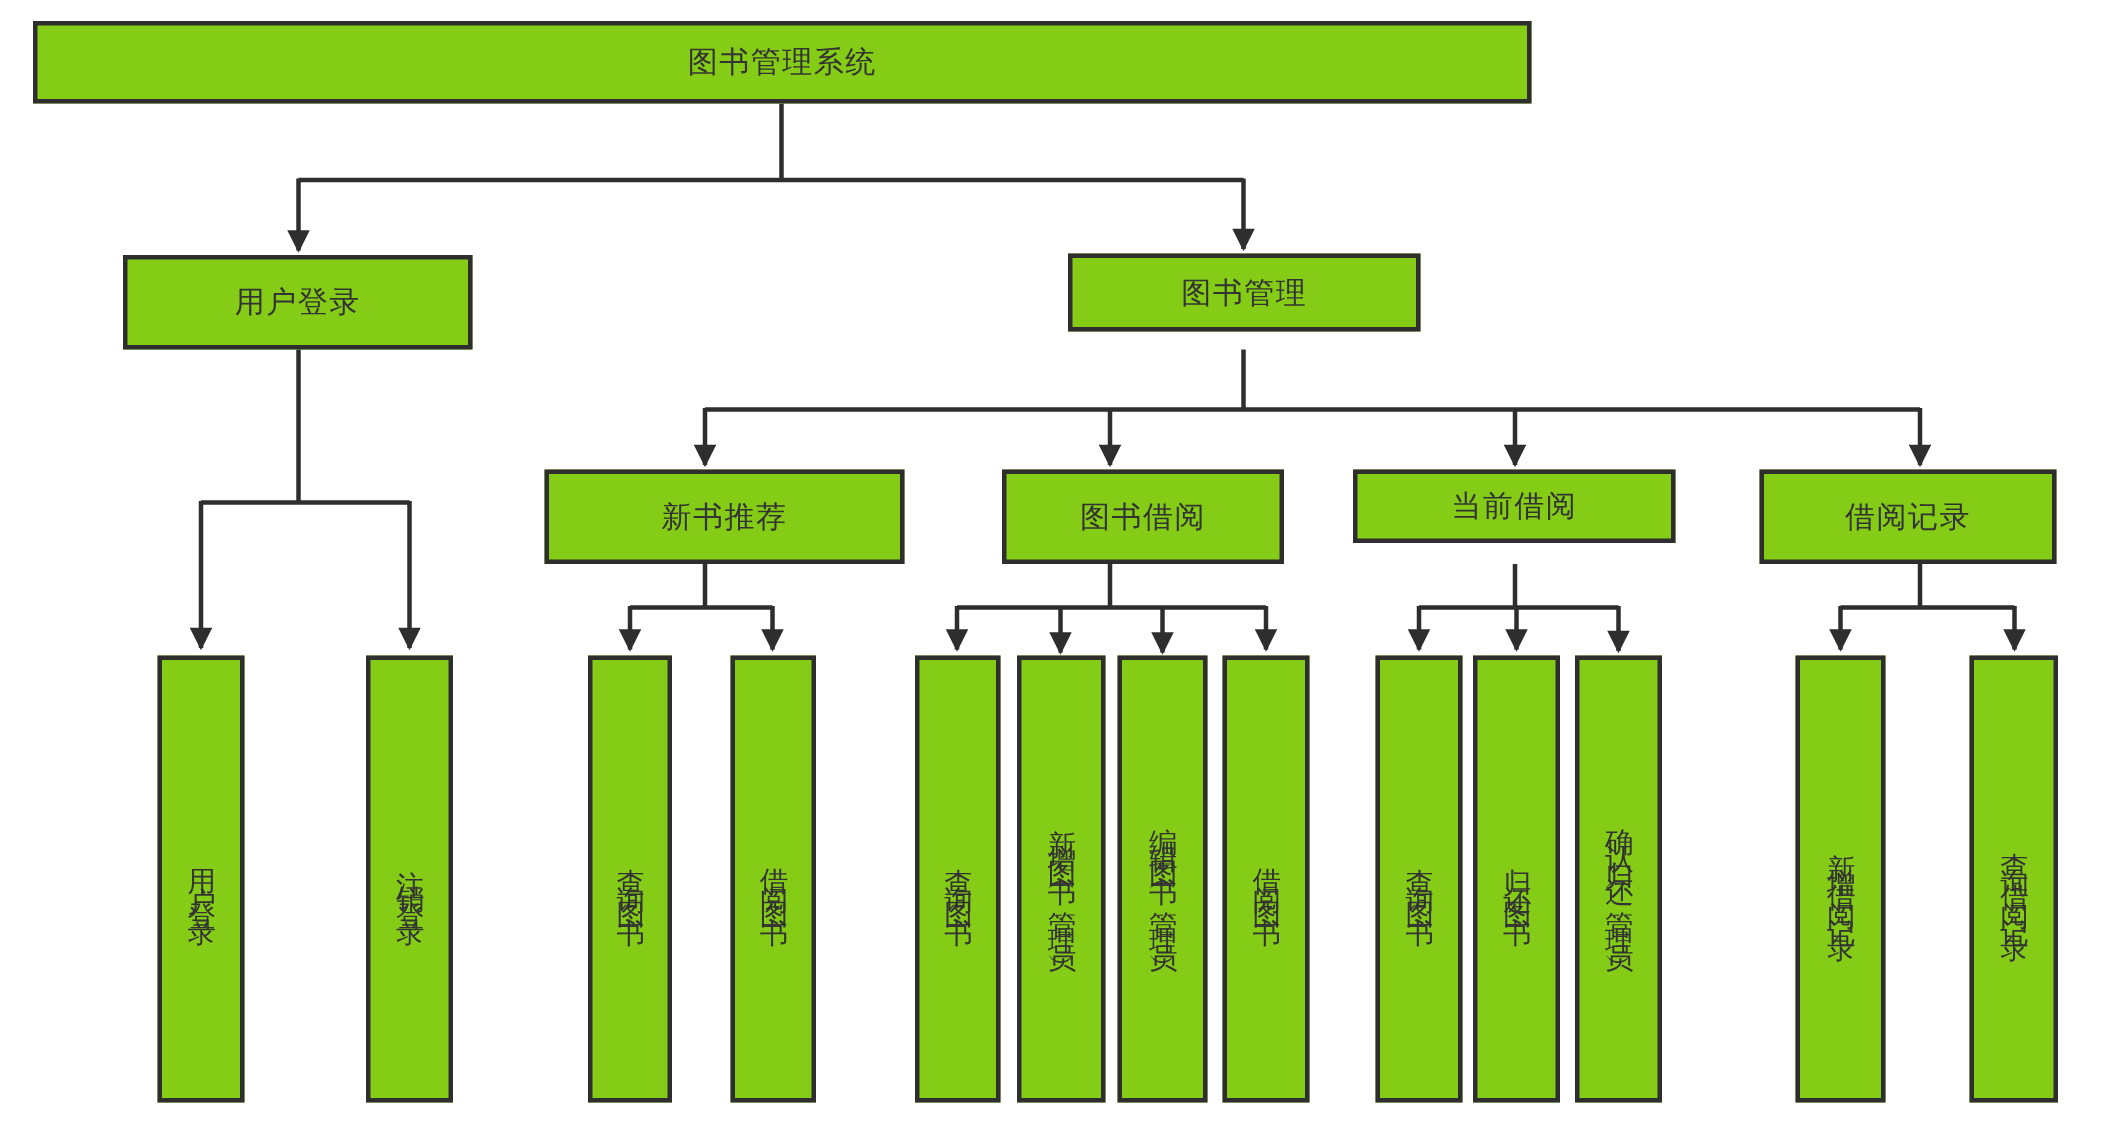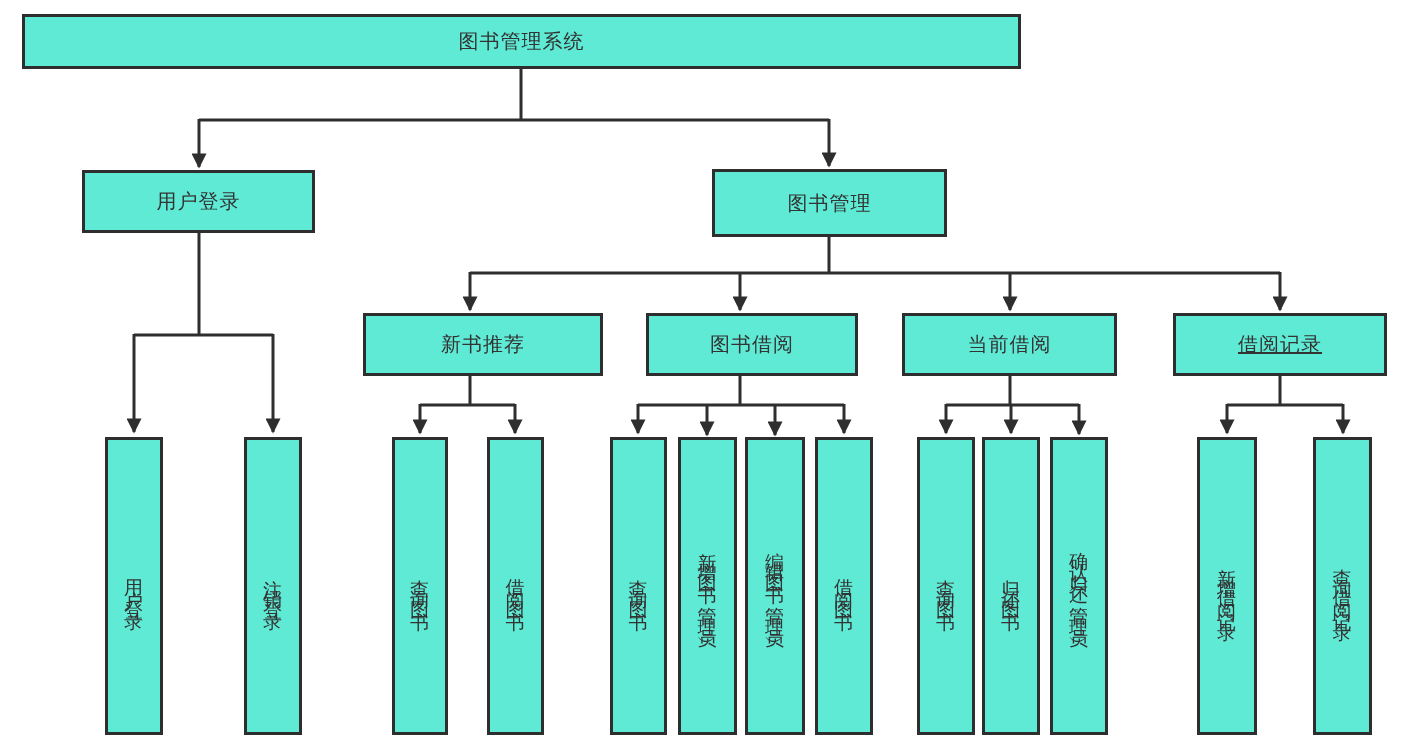--- a/index.html
+++ b/index.html
@@ -19,21 +19,21 @@
   .connectors {
     position: absolute;
     left: 0; top: 0;
     width: 1405px; height: 747px;
     pointer-events: none;
   }
   .node {
     position: absolute;
     box-sizing: border-box;
     border: 3px solid var(--line, #2e2e2e);
-    background: #5eead4;
+    background: #84cc16;
     display: flex;
     align-items: center;
     justify-content: center;
     color: var(--text, #333333);
   }
   .h-node {
     font-size: 20px;
     letter-spacing: 1px;
     white-space: nowrap;
   }
@@ -98,26 +98,26 @@
 
       <path d="M1280,376 V405 M1227,405 H1343"></path>
       <path d="M1227,404 V433" marker-end="url(#arrow)"></path>
       <path d="M1343,404 V433" marker-end="url(#arrow)"></path>
     </g>
   </svg>
 
   <div class="node h-node" style="left:22px; top:14px; width:999px; height:55px;">图书管理系统</div>
 
   <div class="node h-node" style="left:82px; top:170px; width:233px; height:63px;">用户登录</div>
-  <div class="node h-node" style="left:712px; top:169px; width:235px; height:68px;">图书管理</div>
+  <div class="node h-node" style="left:712px; top:169px; width:235px; height:52px;">图书管理</div>
 
   <div class="node h-node" style="left:363px; top:313px; width:240px; height:63px;">新书推荐</div>
-  <div class="node h-node" style="left:646px; top:313px; width:212px; height:63px;">图书借阅</div>
-  <div class="node h-node" style="left:902px; top:313px; width:215px; height:63px;">当前借阅</div>
-  <div class="node h-node" style="left:1173px; top:313px; width:214px; height:63px;text-decoration:underline;">借阅记录</div>
+  <div class="node h-node" style="left:668px; top:313px; width:188px; height:63px;">图书借阅</div>
+  <div class="node h-node" style="left:902px; top:313px; width:215px; height:49px;">当前借阅</div>
+  <div class="node h-node" style="left:1173px; top:313px; width:198px; height:63px;">借阅记录</div>
 
   <div class="node v-node" style="left:105px; top:437px; width:58px; height:298px;">用户登录</div>
   <div class="node v-node" style="left:244px; top:437px; width:58px; height:298px;">注销登录</div>
 
   <div class="node v-node" style="left:392px; top:437px; width:56px; height:298px;">查询图书</div>
   <div class="node v-node" style="left:487px; top:437px; width:57px; height:298px;">借阅图书</div>
 
   <div class="node v-node" style="left:610px; top:437px; width:57px; height:298px;">查询图书</div>
   <div class="node v-node" style="left:678px; top:437px; width:59px; height:298px;">新增图书（管理员）</div>
   <div class="node v-node" style="left:745px; top:437px; width:60px; height:298px;">编辑图书（管理员）</div>

